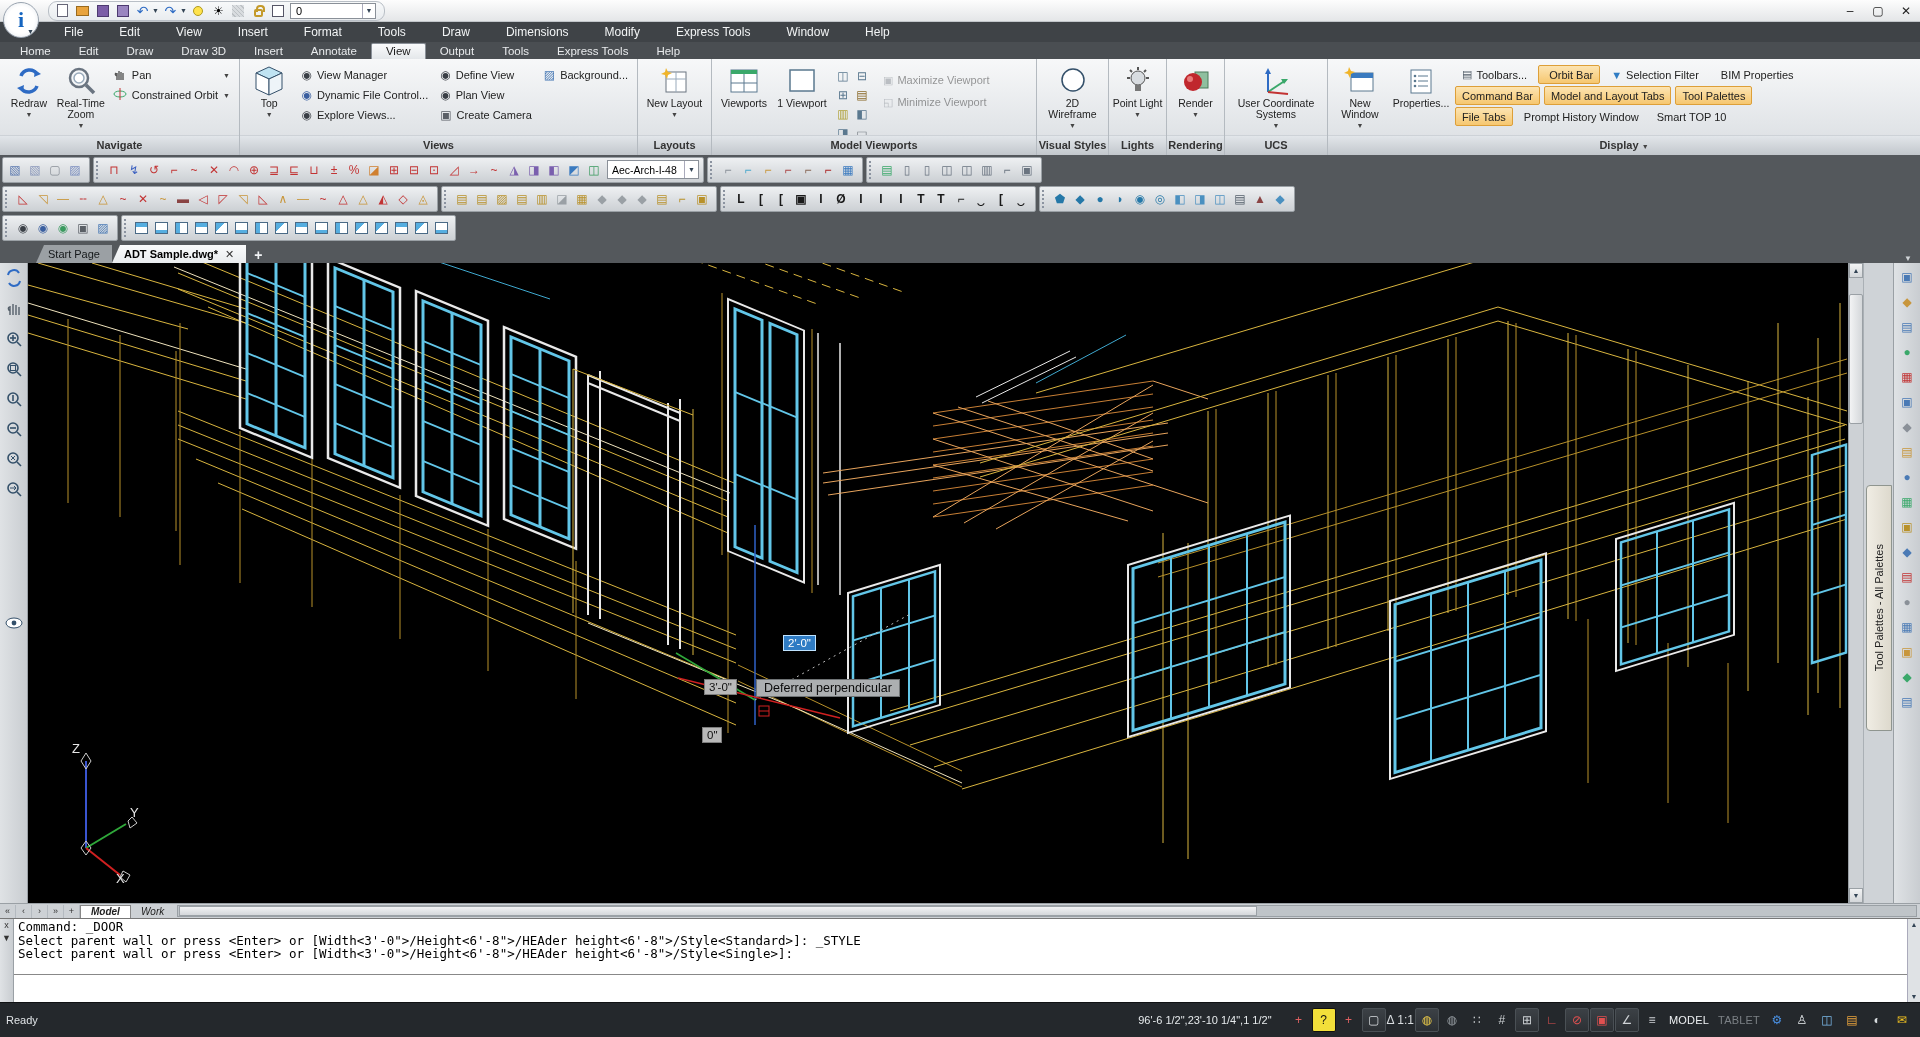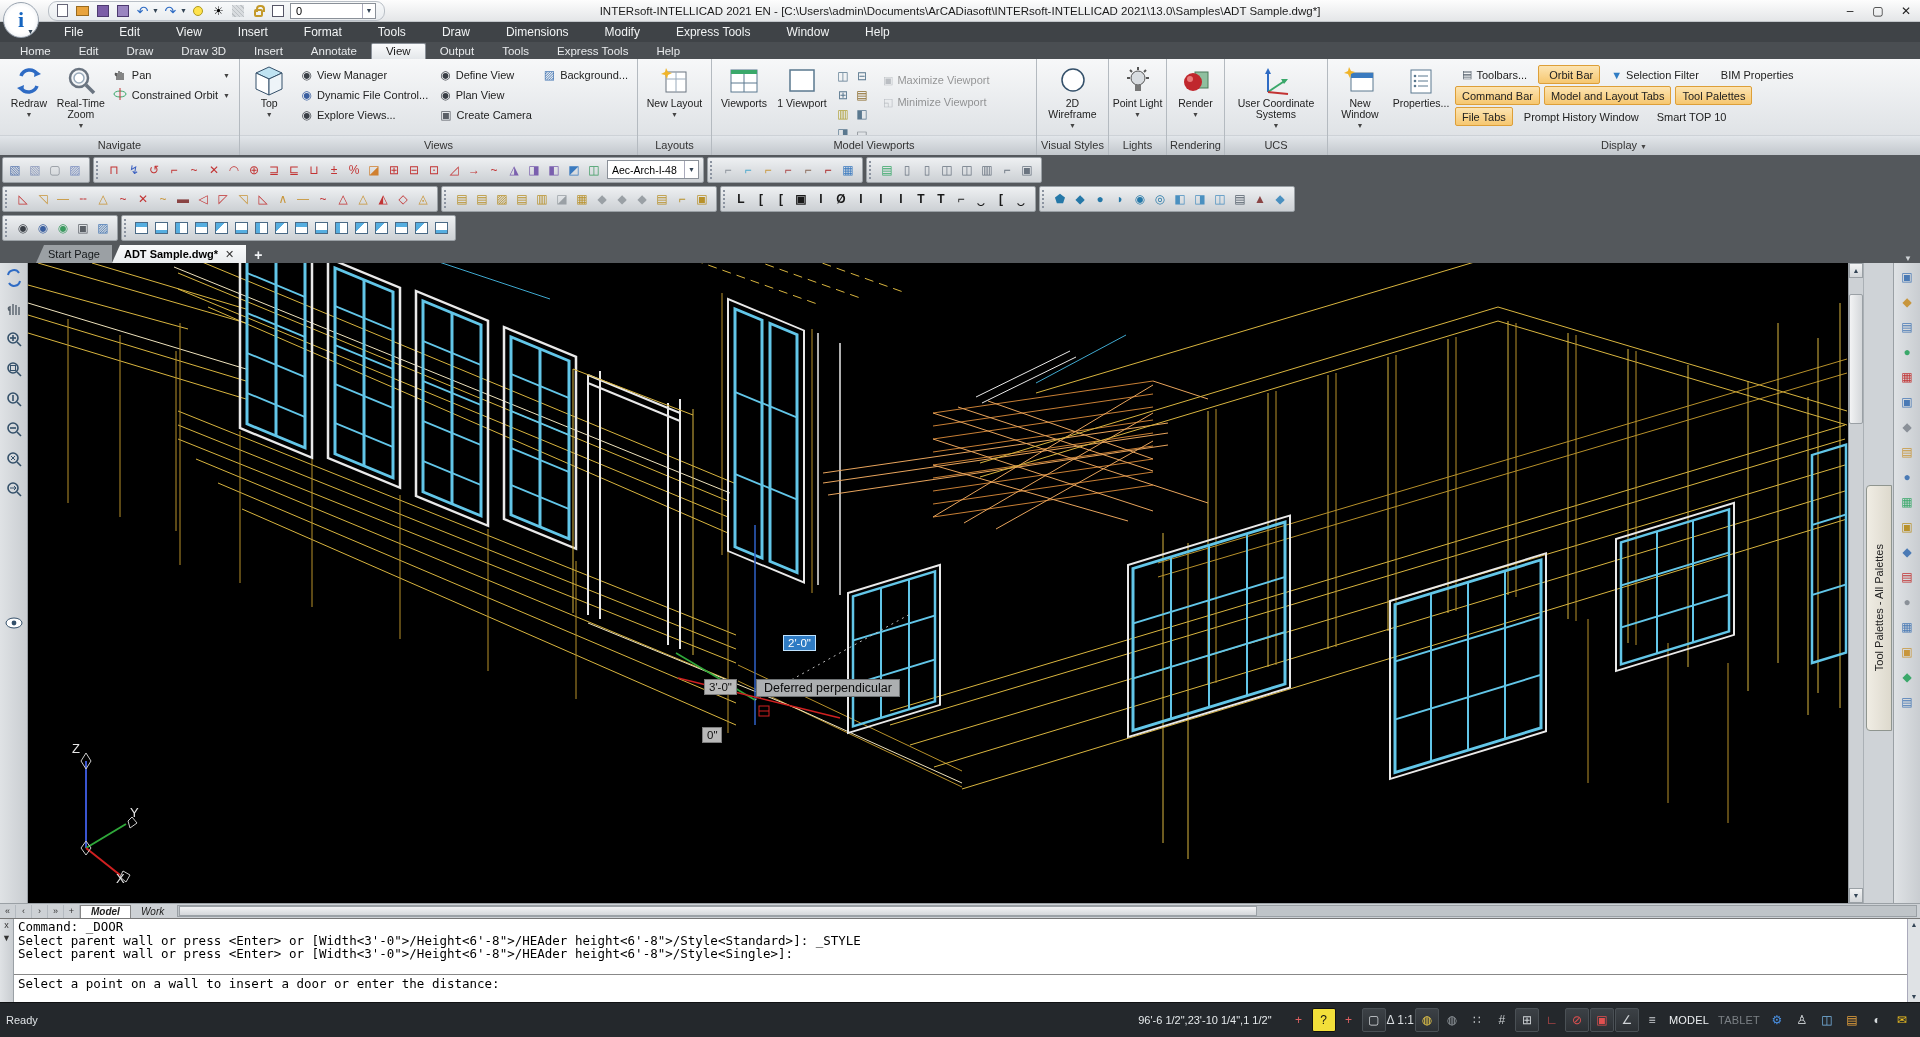--- a/index.html
+++ b/index.html
@@ -35,21 +35,21 @@
 
   
   .rtabs { height:17px; background:#4a4e52; display:flex; align-items:flex-end; padding-left:6px; }
   .rtab { color:#e9ebed; font-size:11.5px; padding:1px 14px 2px; }
   .rtab.active { background:linear-gradient(#fafbfc,#e4e7ea); color:#1a1a1a; border-radius:2px 2px 0 0; border:1px solid #8a9098; border-bottom:none; }
 
   
   .ribbon { display:flex; height:96px; background:linear-gradient(#f7f8f9,#d9dde1); }
   .rgroup { display:flex; flex-direction:column; border-right:1px solid #b4bac0; }
   .rg-body { height:76px; display:flex; align-items:flex-start; padding:2px 3px; }
-  .rg-label { height:20px; font-size:11px; color:#333; text-align:center; background:linear-gradient(#e2e6ea,#c2c7cc); border-top:1px solid #cdd2d7; line-height:19px; }
+  .rg-label { height:20px; font-size:11px; color:#333; text-align:center; background:linear-gradient(#e2e6ea,#c2c7cc); border-top:1px solid #cdd2d7; line-height:19px;font-weight:bold; }
   .bb { width:58px; display:flex; flex-direction:column; align-items:center; font-size:10.5px; line-height:11px; color:#222; text-align:center; padding-top:3px; }
   .bb .bicon { height:34px; display:flex; align-items:center; justify-content:center; }
   .caret { font-size:7px; color:#444; }
   .mcol { display:flex; flex-direction:column; justify-content:space-between; padding-top:4px; }
   .mitem { display:flex; align-items:center; gap:5px; height:20px; font-size:11px; color:#222; padding:0 6px; white-space:nowrap; }
   .mitem .mi { font-size:12px; }
   .tglrows { display:flex; flex-direction:column; padding-top:3px; }
   .tglrow { display:flex; }
   .tgl { display:flex; align-items:center; gap:4px; height:19px; margin:1px 2px; padding:0 6px; font-size:11px; color:#222; border:1px solid transparent; border-radius:2px; white-space:nowrap; }
   .tgl.on { background:linear-gradient(#fce4b2,#f6c770); border-color:#dd9f38; }
@@ -165,21 +165,20 @@
           <span class="lock"></span>
         </span>
       <span class="qi">
           <span class="swatch"></span>
         </span>
       <span class="layercombo">
           <span>0</span>
           <span class="arrow">▼</span>
         </span>
     </div>
-    <div class="titletext">INTERsoft-INTELLICAD 2021 EN - [C:\Users\admin\Documents\ArCADiasoft\INTERsoft-INTELLICAD 2021\13.0\Samples\ADT Sample.dwg*]</div>
     <div class="winctl">
       <span>–</span>
       <span>▢</span>
       <span>✕</span>
     </div>
   </div>
 
   <div class="menubar">
 
   <span><span>File</span></span>
@@ -954,21 +953,20 @@
       <span>x</span>
       <span>▼</span>
     </div>
     <div class="cmdbody">
       <div class="cmdhist">
 
       <div>Command: _DOOR</div>
           <div>Select parent wall or press &lt;Enter&gt; or [Width&lt;3'-0"&gt;/Height&lt;6'-8"&gt;/HEAder height&lt;6'-8"&gt;/Style&lt;Standard&gt;]: _STYLE</div>
           <div>Select parent wall or press &lt;Enter&gt; or [Width&lt;3'-0"&gt;/Height&lt;6'-8"&gt;/HEAder height&lt;6'-8"&gt;/Style&lt;Single&gt;]:</div>
         </div>
-      <div class="cmdinput">Select a point on a wall to insert a door or enter the distance:</div>
     </div>
     <div class="cmdscroll">
         <span>▲</span>
         <span>▼</span>
       </div>
   </div>
 
   <div class="statusbar">
     <span>Ready</span>
     <span class="coords">96'-6 1/2",23'-10 1/4",1 1/2"</span>

